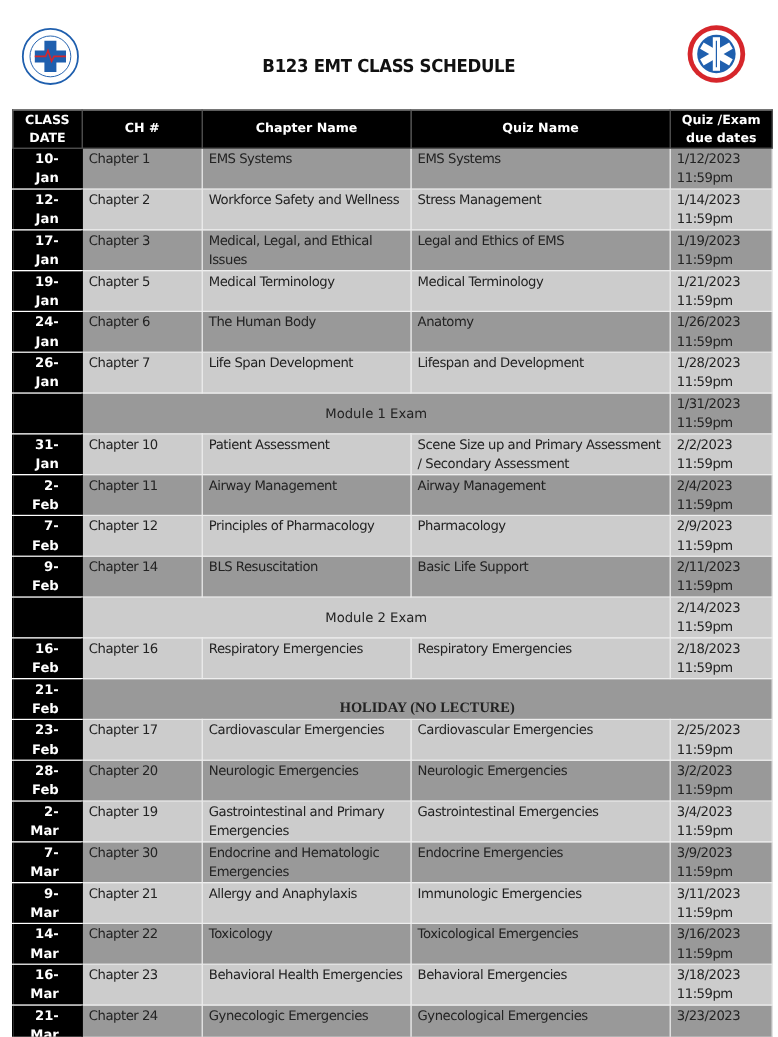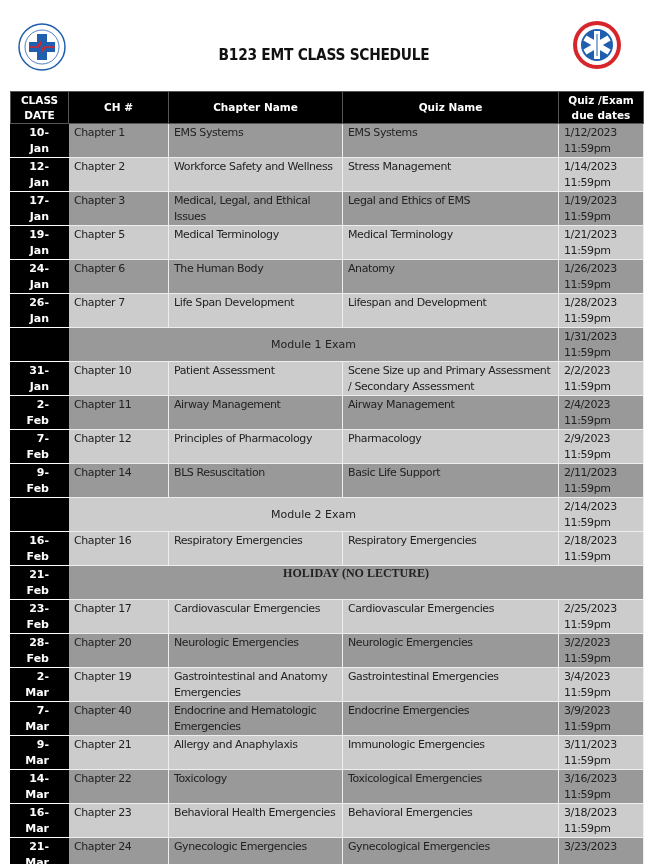--- a/index.html
+++ b/index.html
@@ -8,21 +8,21 @@
   .logo-left { left:17px; top:22px; }
   .logo-right { left:572px; top:20px; }
   .title { position:absolute; left:0; width:648px; top:46px; text-align:center; font-size:15px; font-weight:bold; color:#111; font-family:"DejaVu Sans", sans-serif; letter-spacing:-0.3px; transform:scaleX(0.92); }
   table { position:absolute; left:10px; top:91px; width:633px; border-collapse:collapse; table-layout:fixed; font-size:11px; color:#222; font-family:"DejaVu Sans", sans-serif; }
   th { background:#000; color:#fff; font-weight:bold; font-size:10.5px; line-height:15px; height:31px; text-align:center; border:1px solid #555; padding:0 2px; }
   td { border:1px solid #eee; vertical-align:top; padding:1px 5px 0 5px; line-height:16px; height:31px; box-sizing:border-box; }
   td.date { background:#000; color:#fff; font-weight:bold; text-align:right; padding-right:19px; border-color:#000; border-bottom:1px solid #fff; }
   tr.dark td:not(.date) { background:#999999;margin-top:32px; }
   tr.light td:not(.date) { background:#cccccc;margin-left:44px; }
   td.module { text-align:center; vertical-align:middle; font-weight:normal; }
-  td.holiday { text-align:center; font-family:"Liberation Serif", serif; font-weight:bold; font-size:12px; padding-top:0; line-height:15px; }
+  td.holiday { text-align:center; font-family:"Liberation Serif", serif; font-weight:bold; font-size:12px; padding-top:16px; line-height:15px; }
   tr.hol td { height:17px; }
   .txt { letter-spacing:-0.4px; }
 </style>
 </head>
 <body>
 
 <svg class="logo logo-left" viewBox="0 0 50 50">
   <circle cx="25" cy="25" r="23" fill="#fff" stroke="#1f5fae" stroke-width="1.5"></circle>
   <circle cx="25" cy="25" r="17" fill="none" stroke="#1f5fae" stroke-width="0.8"></circle>
   <path d="M20 12 h10 v8 h8 v10 h-8 v8 h-10 v-8 h-8 v-10 h8 z" fill="#1f5fae"></path>
@@ -207,30 +207,30 @@
         <td class="txt">Neurologic Emergencies</td>
         <td class="txt">Neurologic Emergencies</td>
         <td class="txt">
           <div>3/2/2023</div>
           <div>11:59pm</div>
         </td>
       </tr>
       <tr class="light">
         <td class="date">2-Mar</td>
         <td class="txt">Chapter 19</td>
-        <td class="txt">Gastrointestinal and Anatomy Emergencies</td>
+        <td class="txt">Gastrointestinal and Primary Emergencies</td>
         <td class="txt">Gastrointestinal Emergencies</td>
         <td class="txt">
           <div>3/4/2023</div>
           <div>11:59pm</div>
         </td>
       </tr>
       <tr class="dark">
         <td class="date">7-Mar</td>
-        <td class="txt">Chapter 40</td>
+        <td class="txt">Chapter 30</td>
         <td class="txt">Endocrine and Hematologic Emergencies</td>
         <td class="txt">Endocrine Emergencies</td>
         <td class="txt">
           <div>3/9/2023</div>
           <div>11:59pm</div>
         </td>
       </tr>
       <tr class="light">
         <td class="date">9-Mar</td>
         <td class="txt">Chapter 21</td>

